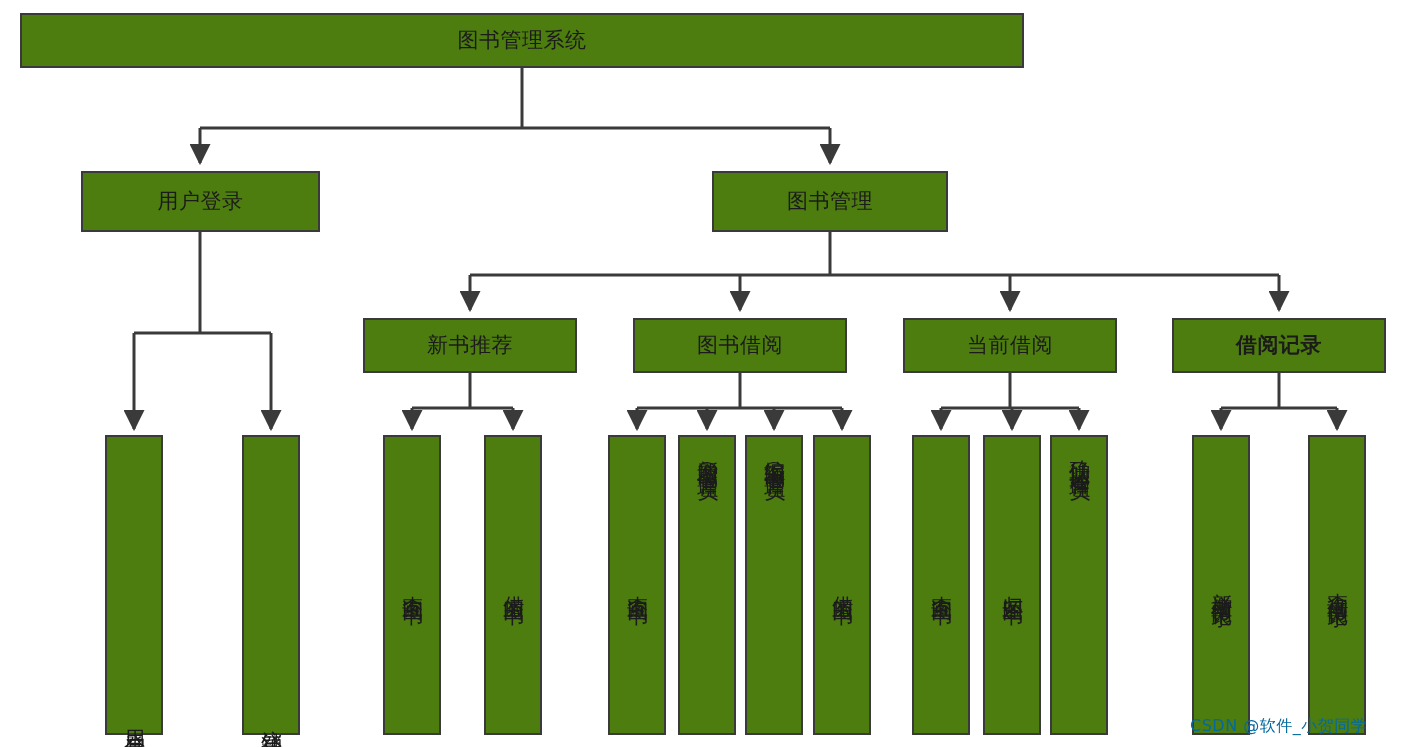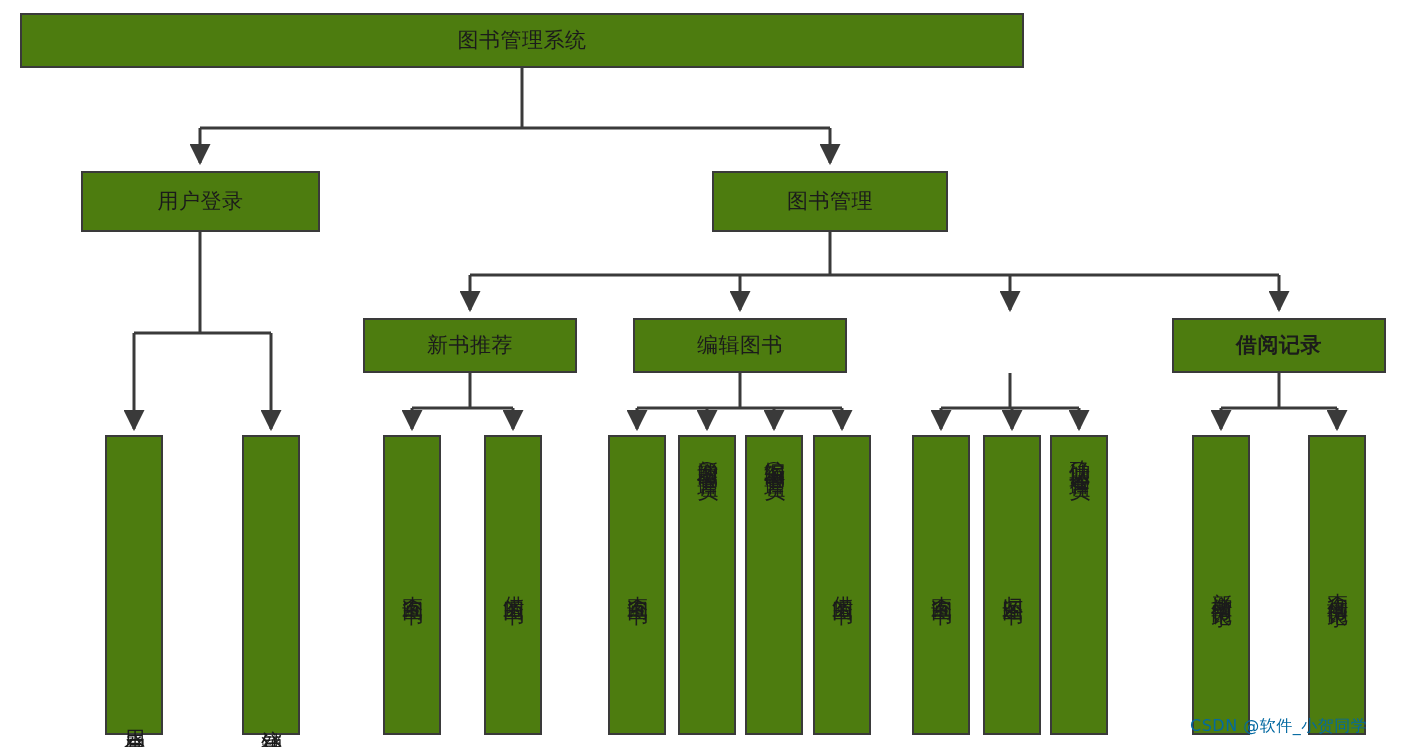--- a/index.html
+++ b/index.html
@@ -139,21 +139,24 @@
     <span class="lbl">用户登录</span>
   </div>
   <div class="node" style="left: 712px; top: 171px; width: 236px; height: 61px;">
     <span class="lbl">图书管理</span>
   </div>
 
   <div class="node" style="left: 363px; top: 318px; width: 214px; height: 55px; text-align: right;">
     <span class="lbl">新书推荐</span>
   </div>
   <div class="node" style="left: 633px; top: 318px; width: 214px; height: 55px;">
-    <span class="lbl">编辑图书</span>
+    <span class="lbl">图书借阅</span>
+  </div>
+  <div class="node" style="left: 903px; top: 318px; width: 214px; height: 55px;">
+    <span class="lbl">当前借阅</span>
   </div>
   <div class="node" style="left: 1172px; top: 318px; width: 214px; height: 55px; font-weight: bold;">
     <span class="lbl">借阅记录</span>
   </div>
 
   <div class="node vertical bottom" style="left: 105px; top: 435px; width: 58px; height: 300px;">
     <span class="lbl">用户登录</span>
   </div>
   <div class="node vertical bottom" style="left: 242px; top: 435px; width: 58px; height: 300px;">
     <span class="lbl">注销登录</span>

